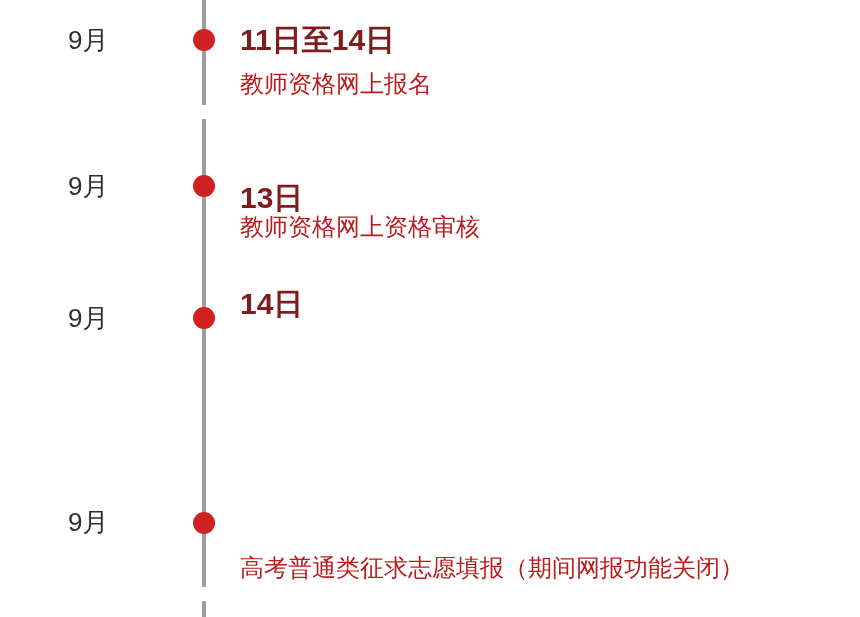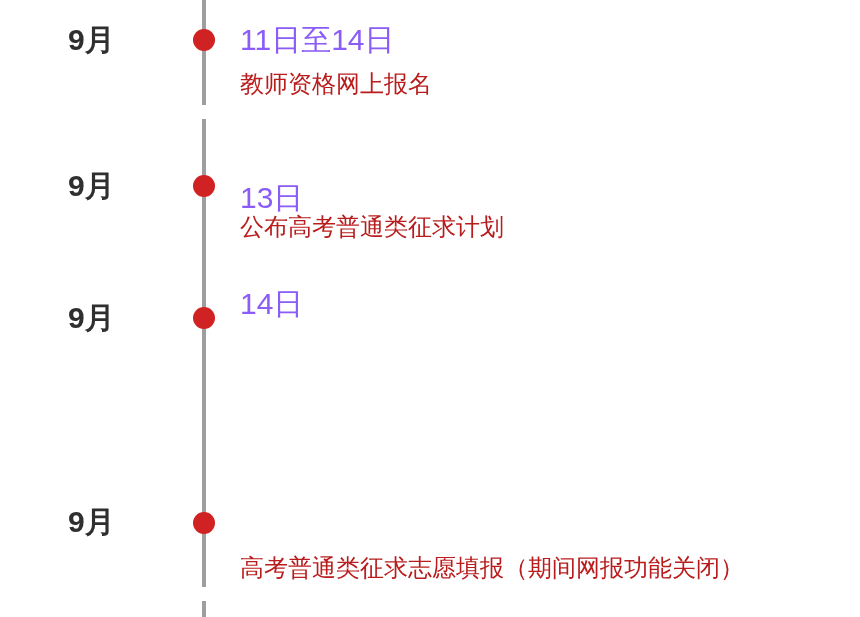--- a/index.html
+++ b/index.html
@@ -28,33 +28,33 @@
     position: absolute;
     left: 193px;
     width: 22px;
     height: 22px;
     border-radius: 50%;
     background: #d02222;
   }
   .month {
     position: absolute;
     left: 68px;
-    font-size: 30px;
-    font-weight: bold;
+    font-size: 26px;
+    font-weight: normal;
     line-height: 32px;
     color: #2f2f2f;
     white-space: nowrap;
   }
   .date {
     position: absolute;
     left: 240px;
     font-size: 30px;
-    font-weight: normal;
+    font-weight: bold;
     line-height: 32px;
-    color: #8b5cf6;
+    color: #7f1d1d;
     white-space: nowrap;
   }
   .desc, .note {
     position: absolute;
     left: 240px;
     font-size: 24px;
     line-height: 27px;
     color: #b91c1c;
     white-space: nowrap;
   }
@@ -69,21 +69,21 @@
   <div class="tl-line seg-c"></div>
 
   <div class="dot" style="top:29px"></div>
   <div class="month" style="top:24px">9月</div>
   <div class="date" style="top:24px">11日至14日</div>
   <div class="desc" style="top:70px">教师资格网上报名</div>
 
   <div class="dot" style="top:175px"></div>
   <div class="month" style="top:170px">9月</div>
   <div class="date" style="top:182px">13日</div>
-  <div class="desc" style="top:213px">公布高考普通类征求计划</div>
+  <div class="desc" style="top:213px">教师资格网上资格审核</div>
 
   <div class="dot" style="top:307px"></div>
   <div class="month" style="top:302px">9月</div>
   <div class="date" style="top:288px">14日</div>
 
   <div class="dot" style="top:512px"></div>
   <div class="month" style="top:506px">9月</div>
   <div class="desc" style="top:554px">高考普通类征求志愿填报（期间网报功能关闭）</div>
 
 </div>

